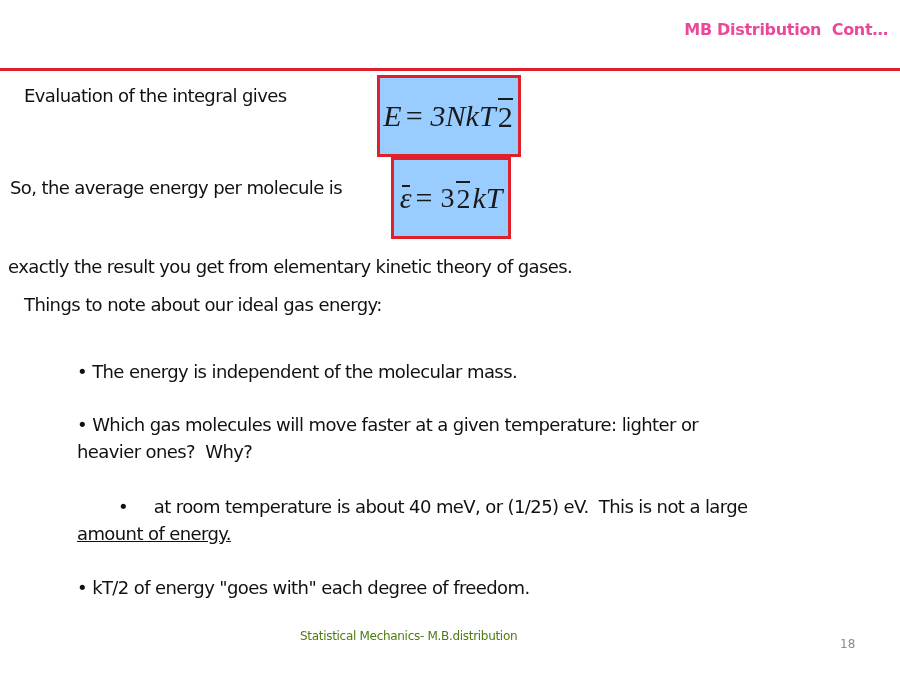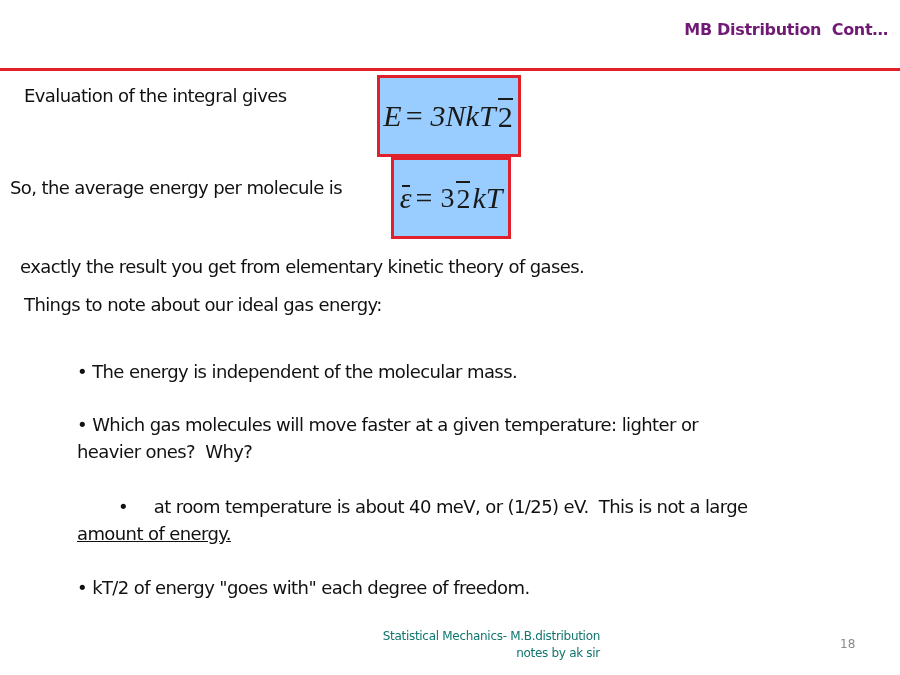--- a/index.html
+++ b/index.html
@@ -2,21 +2,21 @@
 <html><head>
   <meta charset="utf-8">
   <style>
     html, body { margin: 0; padding: 0; }
     body {
       width: 900px; height: 675px; background: #ffffff; position: relative; overflow: hidden;
       font-family: "Liberation Sans", "DejaVu Sans", sans-serif; color: #111;
     }
     .abs { position: absolute; }
     .slide-title {
-      right: 12px; top: 20px; font-size: 16px; font-weight: bold; color: #701a75; white-space: pre;
+      right: 12px; top: 20px; font-size: 16px; font-weight: bold; color: #ec4899; white-space: pre;
       font-family: "DejaVu Sans", sans-serif; letter-spacing: -0.3px; margin-left: 26px;
     }
     .title-rule { left: 0; top: 68px; width: 900px; height: 3px; background: #e0202a; }
     .body-text {
       font-family: "DejaVu Sans", sans-serif; font-size: 18px; letter-spacing: -0.6px;
       color: #111; white-space: pre;
     }
     .eq-box {
       background: #99ccff; border: 3px solid #e0202a; box-sizing: border-box;
       font-family: "Liberation Serif", "DejaVu Serif", serif; color: #1a1a1a;
@@ -29,21 +29,21 @@
     .frac .num { padding: 0 2px; line-height: 1.05; }
     .frac .den { border-top: 2px solid #1a1a1a; width: 100%; text-align: center; line-height: 1.15; }
     .eqsym { margin: 0 4px; }
     .eq1 .lhs, .eq1 .eqsym { font-size: 30px; }
     .eq1 .frac { font-size: 30px; }
     .eq2 .lhs, .eq2 .eqsym, .eq2 .tail { font-size: 30px; }
     .eq2 .frac { font-size: 28px; }
     .eps { position: relative; display: inline-block; }
     .eps::before { content: ""; position: absolute; left: 2px; right: 1px; top: 4px; border-top: 2px solid #1a1a1a; }
     .footer-text {
-      left: 300px; top: 628px; width: 300px; text-align: right; font-size: 12px; color: #0f766e;
+      left: 300px; top: 628px; width: 300px; text-align: left; font-size: 12px; color: #4d7c0f;
       line-height: 17px; font-family: "DejaVu Sans", sans-serif; letter-spacing: -0.3px;
     }
     .page-num { left: 828px; top: 637px; font-size: 12px; color: #8a8a8a; font-family: "DejaVu Sans", sans-serif; margin-left: 12px; }
   </style>
 </head>
 <body>
 
 <div class="abs slide-title">MB Distribution  Cont…</div>
 <div class="abs title-rule"></div>
 
@@ -63,30 +63,29 @@
 <div class="abs eq-box eq2">
   <span class="lhs it eps">ε</span>
   <span class="eqsym">=</span>
   <span class="frac">
     <span class="num">3</span>
     <span class="den">2</span>
   </span>
   <span class="tail it">kT</span>
 </div>
 
-<div class="abs body-text" style="left:20px; top:256px;">exactly the result you get from elementary kinetic theory of gases.</div>
+<div class="abs body-text" style="left:8px; top:256px;">exactly the result you get from elementary kinetic theory of gases.</div>
 <div class="abs body-text" style="left:24px; top:294px;">Things to note about our ideal gas energy:</div>
 
 <div class="abs body-text" style="left:77px; top:361px;">• The energy is independent of the molecular mass.</div>
 
 <div class="abs body-text" style="left:77px; top:414px;">• Which gas molecules will move faster at a given temperature: lighter or</div>
 <div class="abs body-text" style="left:77px; top:441px;text-align:center;">heavier ones?  Why?</div>
 
 <div class="abs body-text" style="left:77px; top:496px;margin-left:36px;"> •     at room temperature is about 40 meV, or (1/25) eV.  This is not a large</div>
 <div class="abs body-text" style="left:77px; top:523px;text-decoration:underline;">amount of energy.</div>
 
 <div class="abs body-text" style="left:77px; top:577px;">• kT/2 of energy "goes with" each degree of freedom.</div>
 
 <div class="abs footer-text">
   <div>Statistical Mechanics- M.B.distribution</div>
-  <div>notes by ak sir</div>
 </div>
 <div class="abs page-num">18</div>
 
 </body></html>

